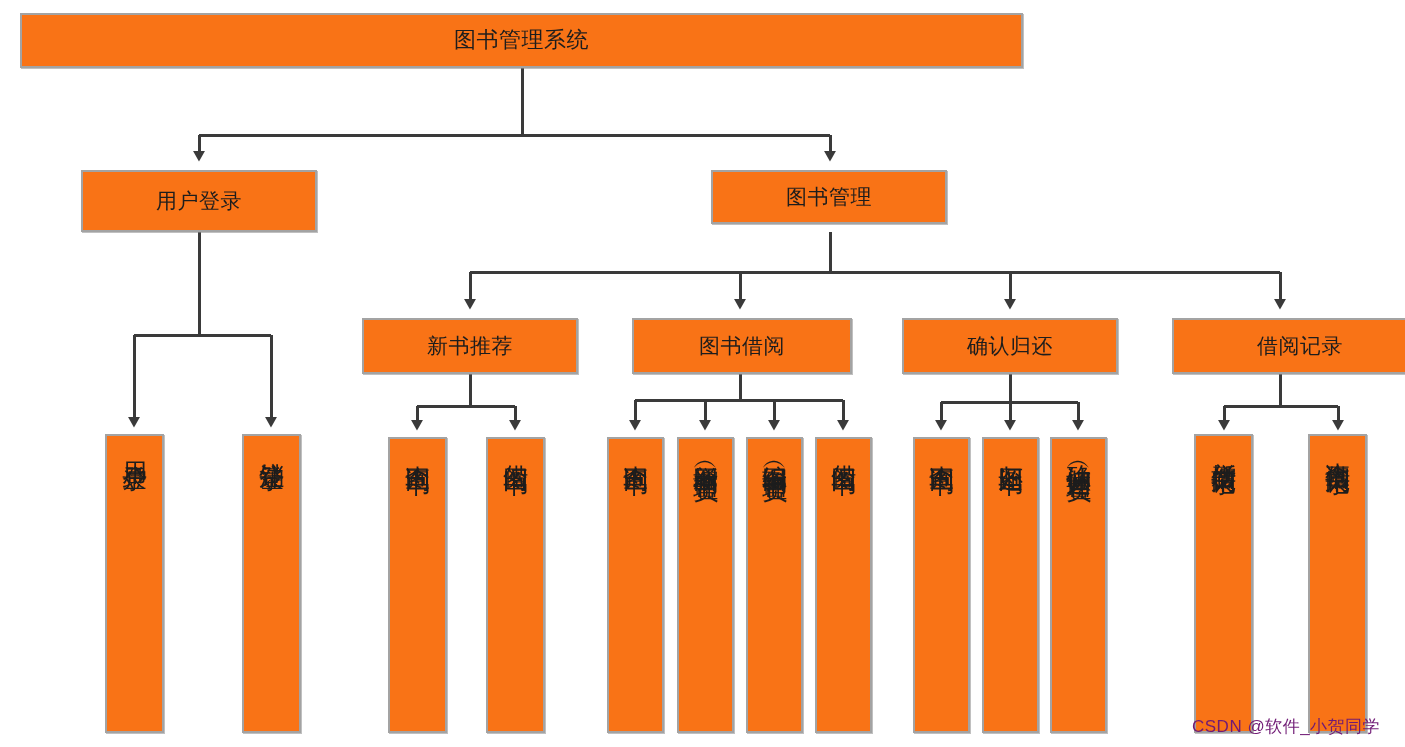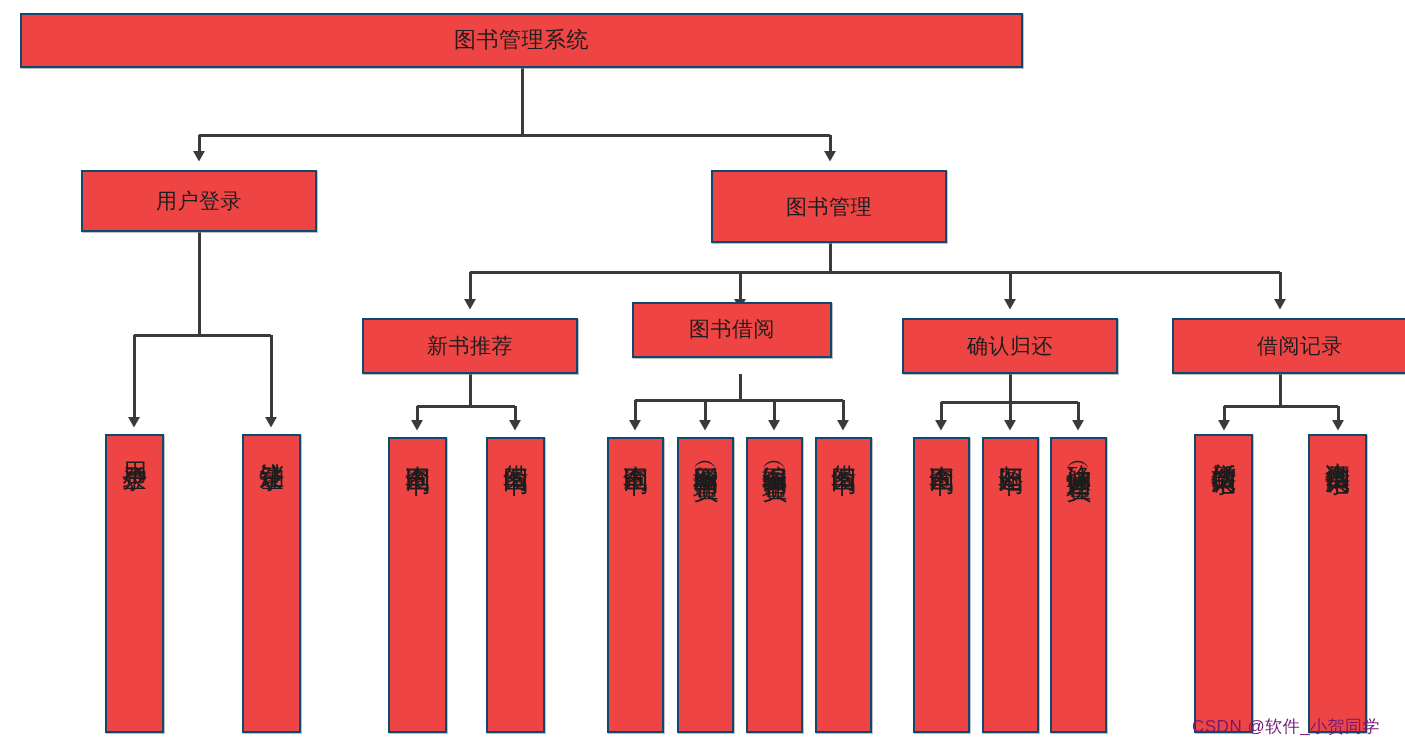--- a/index.html
+++ b/index.html
@@ -21,22 +21,22 @@
     position: absolute;
     left: 0;
     top: 0;
     width: 1405px;
     height: 747px;
     pointer-events: none;
   }
   .node {
     position: absolute;
     box-sizing: border-box;
-    background: #ef4444;
-    border: 2px solid #0c4a6e;
+    background: #f97316;
+    border: 2px solid #a3a3a3;
     box-shadow: 1px 1px 0 0 rgba(140,140,140,0.55);
     display: flex;
     align-items: center;
     justify-content: center;
     color: #1d1d1d;
   }
   .node .label {
     display: block;
     text-align: center;
     line-height: 1.22;
@@ -131,29 +131,29 @@
   </svg>
 
   <div class="node horiz root" style="left:20px; top:13px; width:1003px; height:55px;">
     <span class="label">图书管理系统</span>
   </div>
 
   <div class="node horiz" style="left:81px; top:170px; width:236px; height:62px;">
     <span class="label">用户登录</span>
   </div>
 
-  <div class="node horiz" style="left:711px; top:170px; width:236px; height:73px;">
+  <div class="node horiz" style="left:711px; top:170px; width:236px; height:54px;">
     <span class="label">图书管理</span>
   </div>
 
   <div class="node horiz" style="left:362px; top:318px; width:216px; height:56px;">
     <span class="label">新书推荐</span>
   </div>
 
-  <div class="node horiz" style="left:632px; top:302px; width:200px; height:56px;font-family:Liberation Serif, serif;">
+  <div class="node horiz" style="left:632px; top:318px; width:220px; height:56px;">
     <span class="label">图书借阅</span>
   </div>
 
   <div class="node horiz" style="left:902px; top:318px; width:216px; height:56px;">
     <span class="label">确认归还</span>
   </div>
 
   <div class="node horiz" style="left:1172px; top:318px; width:256px; height:56px;">
     <span class="label">借阅记录</span>
   </div>

